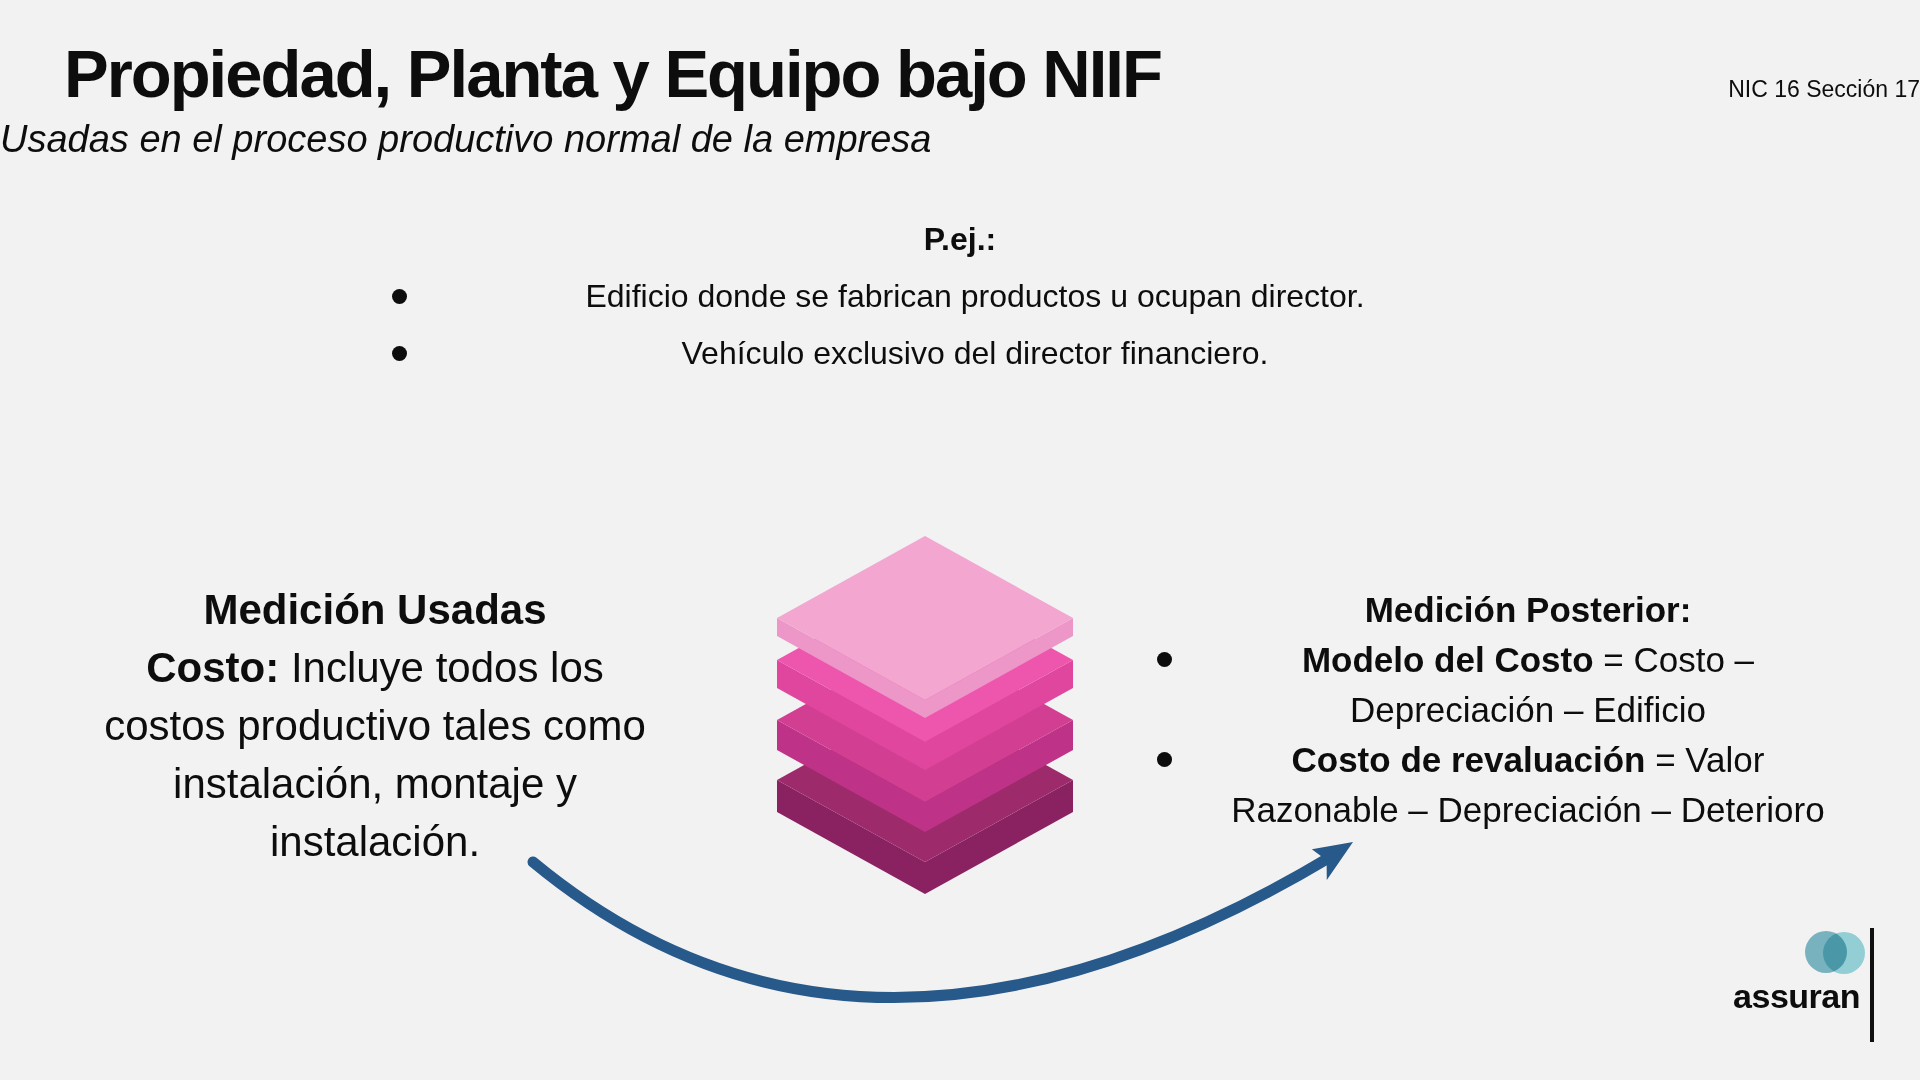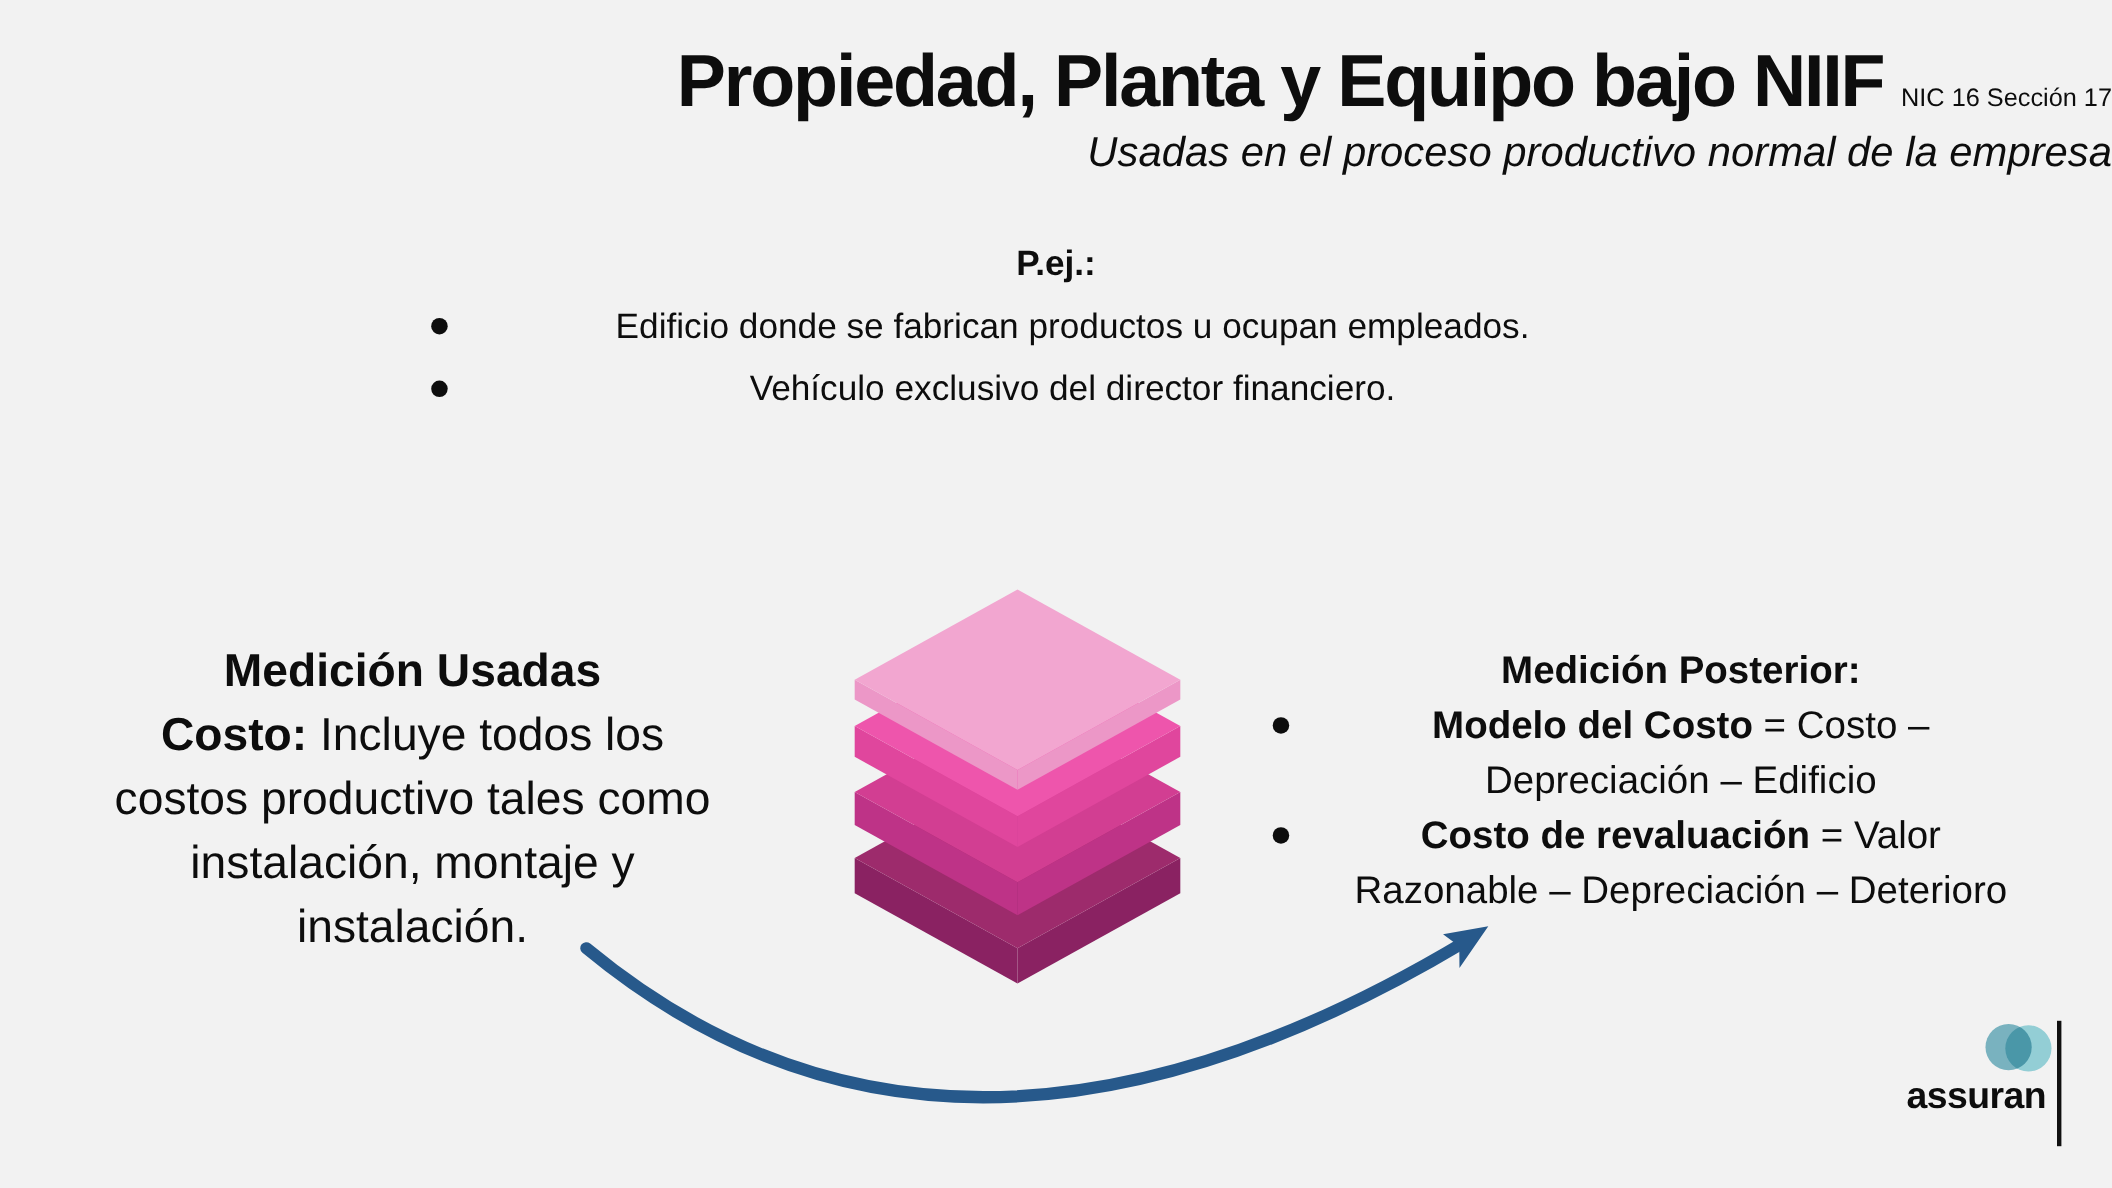--- a/index.html
+++ b/index.html
@@ -2,25 +2,25 @@
 <html><head>
 <meta charset="utf-8">
 <style>
   * { margin:0; padding:0; box-sizing:border-box; }
   html,body { width:1920px; height:1080px; overflow:hidden; }
   body { font-family:"Liberation Sans", sans-serif; color:#0d0d0d; }
   .slide { position:relative; width:1920px; height:1080px; background:#f2f2f2; }
 
   
   .title-row { position:absolute; top:43px; left:0; right:0;
-    display:flex; justify-content:flex-end; align-items:baseline; gap:16px; padding-left:64px; }
+    display:flex; justify-content:space-between; align-items:baseline; gap:16px; padding-left:64px; }
   .title { font-size:67px; font-weight:bold; letter-spacing:-2px; line-height:62px; white-space:nowrap; }
   .title-tag { font-size:23px; font-weight:normal; letter-spacing:0; white-space:nowrap; }
 
-  .subtitle { position:absolute; top:117px; left:0; right:0; text-align:right;
+  .subtitle { position:absolute; top:117px; left:0; right:0; text-align:left;
     font-size:38px; font-style:italic; line-height:44px; }
 
   
   .example { position:absolute; top:211px; left:0; right:0; text-align:center;
     font-size:32px; line-height:57px; }
   .example-heading { font-weight:bold; }
   .ex-line { position:relative; }
   .ex-text { position:relative; left:15px; }
   .dot { display:inline-block; width:15px; height:15px; border-radius:50%; background:#0d0d0d; }
   .ex-dot { position:absolute; left:392px; top:21px; }
@@ -54,21 +54,21 @@
 
   <div class="title-row">
     <h1 class="title">Propiedad, Planta y Equipo bajo NIIF</h1>
     <span class="title-tag">NIC 16 Sección 17</span>
   </div>
   <div class="subtitle">Usadas en el proceso productivo normal de la empresa</div>
 
   <div class="example">
     <div class="example-heading">P.ej.:</div>
     <div id="example-lines">
-        <div class="ex-line"><span class="dot ex-dot"></span><span class="ex-text">Edificio donde se fabrican productos u ocupan empleados.</span></div>
+        <div class="ex-line"><span class="dot ex-dot"></span><span class="ex-text">Edificio donde se fabrican productos u ocupan director.</span></div>
         <div class="ex-line"><span class="dot ex-dot"></span><span class="ex-text">Vehículo exclusivo del director financiero.</span></div>
       </div>
   </div>
 
   <div class="left-block">
     <div class="blk-heading">Medición Usadas</div>
     <div id="left-lines">
         <div class="blk-line"><b>Costo:</b> Incluye todos los</div>
         <div class="blk-line">costos productivo tales como</div>
         <div class="blk-line">instalación, montaje y</div>

